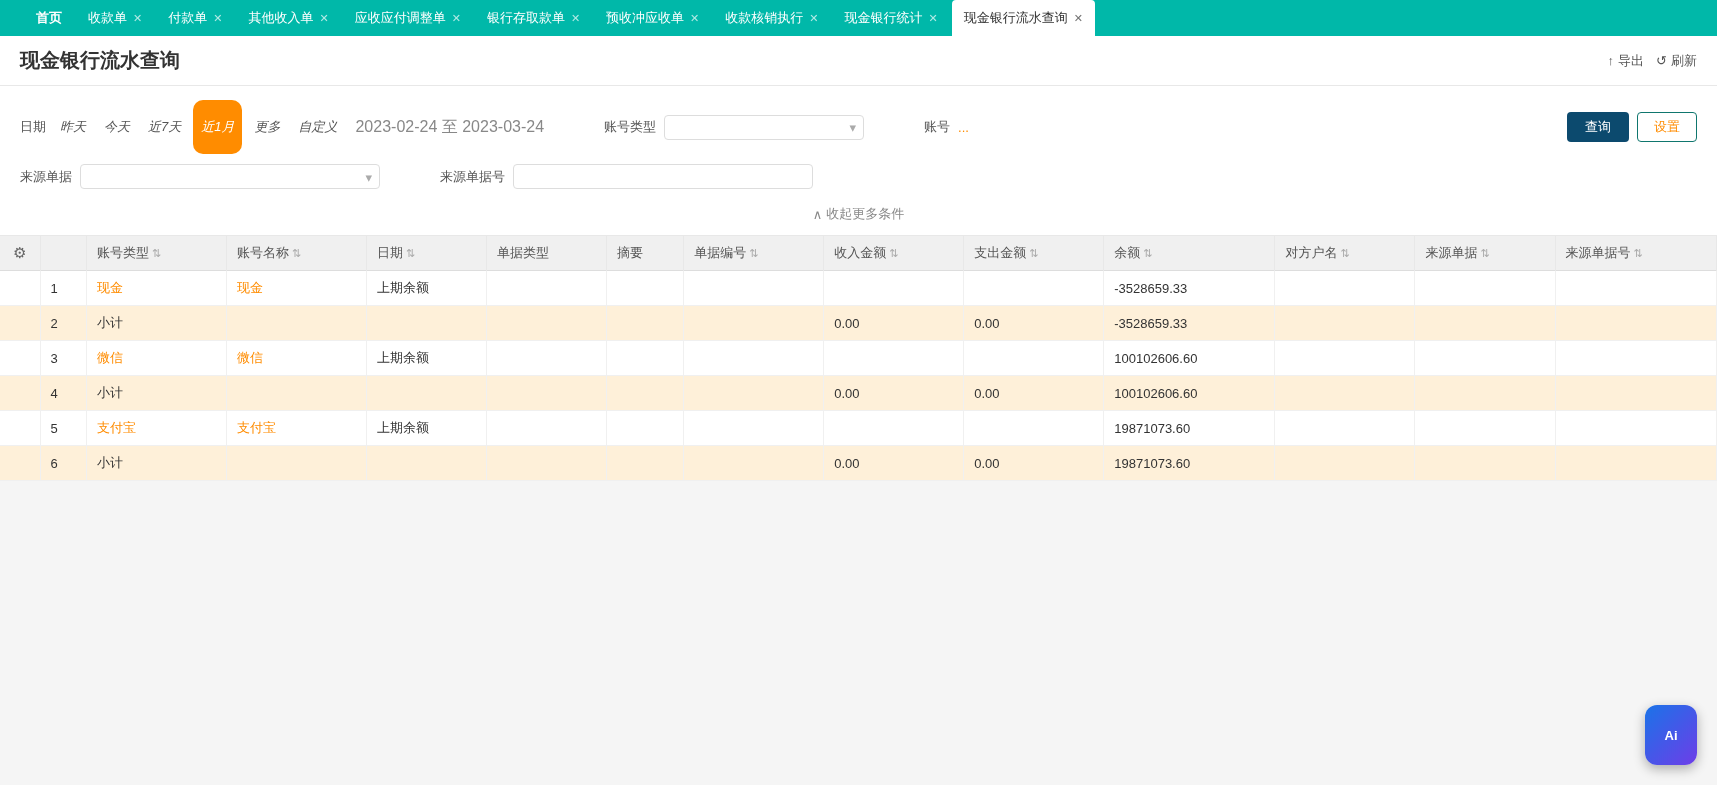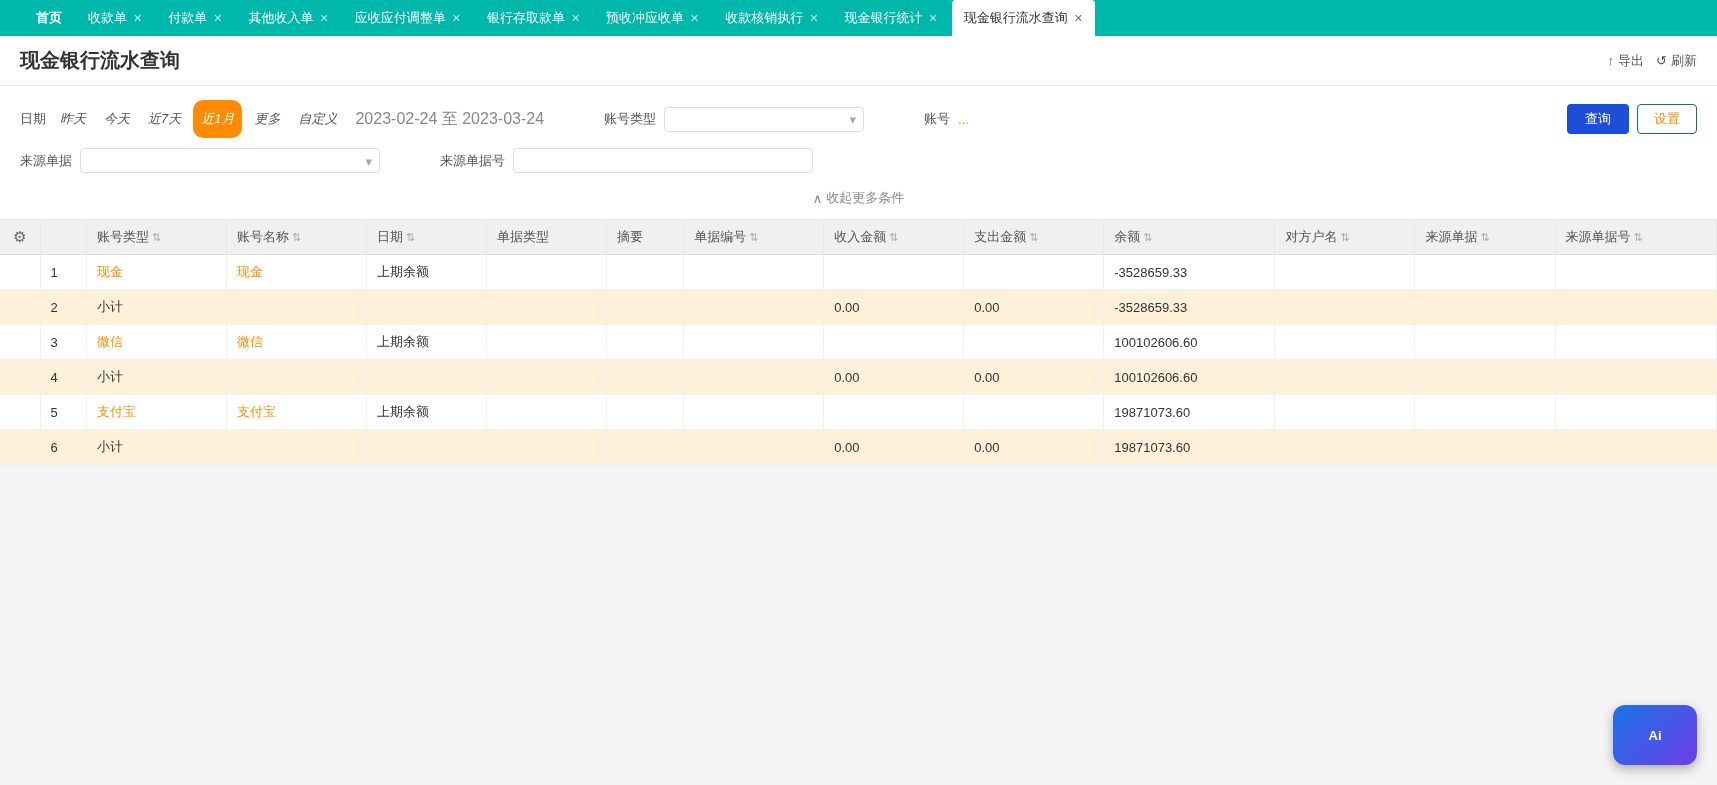--- a/index.html
+++ b/index.html
@@ -99,21 +99,21 @@
       color: #555;
       cursor: pointer;
       padding: 2px 6px;
       border-radius: 10px;
       font-size: 13px;
     }
     .date-btn.active {
       background: #ff8c00;
       color: #fff;
       border-radius: 10px;
-      padding: 10px 8px;
+      padding: 18px 8px;
     }
     .date-range {
       color: #888;
       font-size: 16px;
       margin-left: 4px;
     }
     .select-field {
       border: 1px solid #ddd;
       border-radius: 4px;
       padding: 4px 28px 4px 8px;
@@ -147,21 +147,21 @@
     }
     .more-btn {
       color: #ff8c00;
       cursor: pointer;
       font-size: 13px;
       display: flex;
       align-items: center;
       gap: 2px;
     }
     .query-btn {
-      background: #1d4ed8;
+      background: #0c4a6e;
       color: #fff;
       border: none;
       border-radius: 4px;
       padding: 6px 18px;
       cursor: pointer;
       font-size: 13px;
     }
     .settings-btn {
       background: #fff;
       color: #ff8c00;
@@ -225,21 +225,21 @@
       color: #333;
       white-space: nowrap;
       border-right: 1px solid #f0f0f0;
       font-size: 13px;
     }
     .gear-icon { font-size: 15px; color: #666; cursor: pointer; }
     .ai-badge {
       position: fixed;
       bottom: 20px;
       right: 20px;
-      width: 84px;
+      width: 52px;
       height: 60px;
       background: linear-gradient(135deg, #1a73e8, #6e3de8);
       border-radius: 12px;
       display: flex;
       align-items: center;
       justify-content: center;
       color: #fff;
       font-size: 22px;
       font-weight: bold;
       cursor: pointer;

